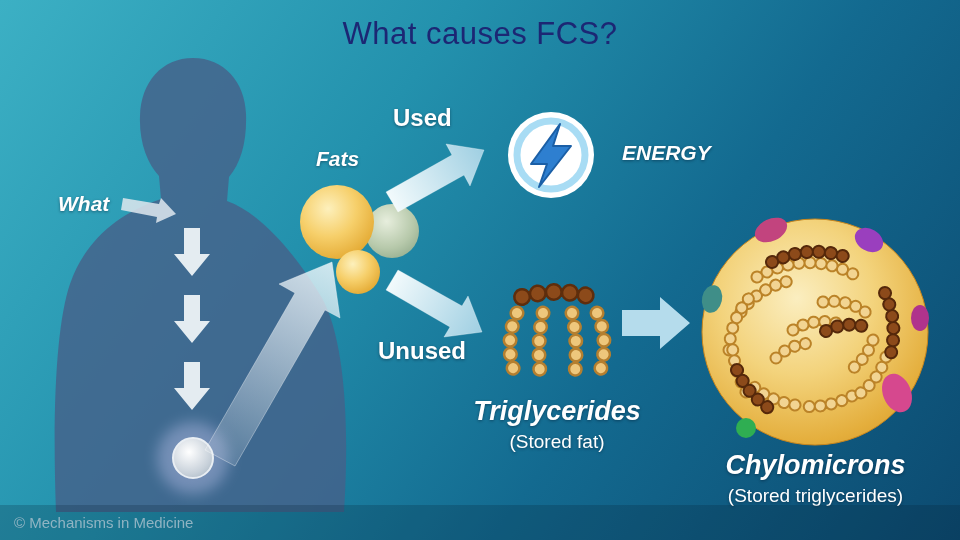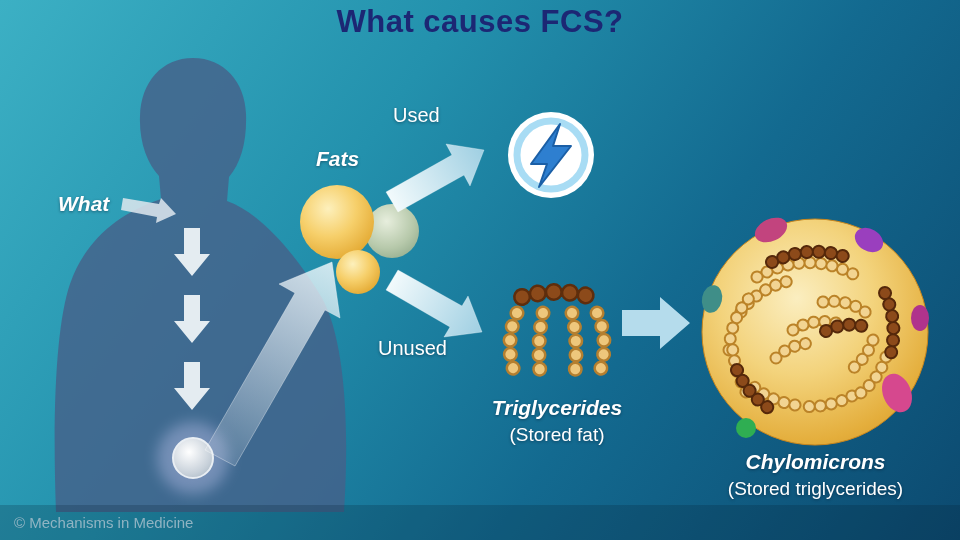--- a/index.html
+++ b/index.html
@@ -3,33 +3,33 @@
 <meta charset="utf-8">
 <style>
   html,body{margin:0;padding:0;background:#222;}
   .slide{
     position:relative;width:960px;height:540px;overflow:hidden;
     font-family:"Liberation Sans",sans-serif;
     background:linear-gradient(125deg,#3cb0c4 0%,#2391ad 35%,#136a90 65%,#0c4a70 100%);
   }
   .abs{position:absolute;}
   .title{
-    width:100%;text-align:center;top:4px;left:0;
-    font-size:31px;font-weight:bold;color:#1c2774;letter-spacing:.5px;
+    width:100%;text-align:center;top:16px;left:0;
+    font-size:31px;font-weight:normal;color:#1c2774;letter-spacing:.5px;
   }
   .lbl{
     color:#ffffff;font-size:21px;font-weight:bold;font-style:italic;
     text-shadow:0 1px 3px rgba(0,20,40,.45);white-space:nowrap;
   }
   .lbl-plain{
-    color:#ffffff;font-size:20px;font-weight:normal;font-style:normal;
+    color:#ffffff;font-size:24px;font-weight:bold;font-style:normal;
     text-shadow:0 1px 3px rgba(0,20,40,.45);white-space:nowrap;
   }
   .caption{ text-align:center; }
-  .caption .main{font-size:21px;font-weight:bold;font-style:italic;color:#fff;
+  .caption .main{font-size:27px;font-weight:bold;font-style:italic;color:#fff;
     text-shadow:0 1px 3px rgba(0,20,40,.45);}
   .caption .sub{font-size:19px;color:#fff;margin-top:4px;
     text-shadow:0 1px 3px rgba(0,20,40,.45);}
   .footerband{
     left:0;bottom:0;width:100%;height:35px;
     background:rgba(4,32,52,.22);
   }
   .foot-left{left:14px;bottom:9px;font-size:15px;color:rgba(165,190,203,.85);margin-top:21px;}
   .foot-right{right:14px;bottom:9px;font-size:15px;color:rgba(206,223,232,.95);}
   svg{display:block;}
@@ -178,20 +178,21 @@
   </svg>
 
   <div class="abs title">What causes FCS?</div>
 
   <div class="abs lbl" style="left:58px;top:192px">What</div>
 
   <div class="abs lbl" style="left:316px;top:147px">Fats</div>
 
   <div class="abs lbl-plain" style="left:393px;top:104px">Used</div>
 
+  <div class="abs lbl" style="left:622px;top:141px">ENERGY</div>
 
   <div class="abs lbl-plain" style="left:378px;top:337px">Unused</div>
 
   <div class="abs caption" style="left:437px;top:396px;width:240px">
     <div class="main">Triglycerides</div>
     <div class="sub">(Stored fat)</div>
   </div>
 
   <div class="abs caption" style="left:663px;top:450px;width:305px">
     <div class="main">Chylomicrons</div>

